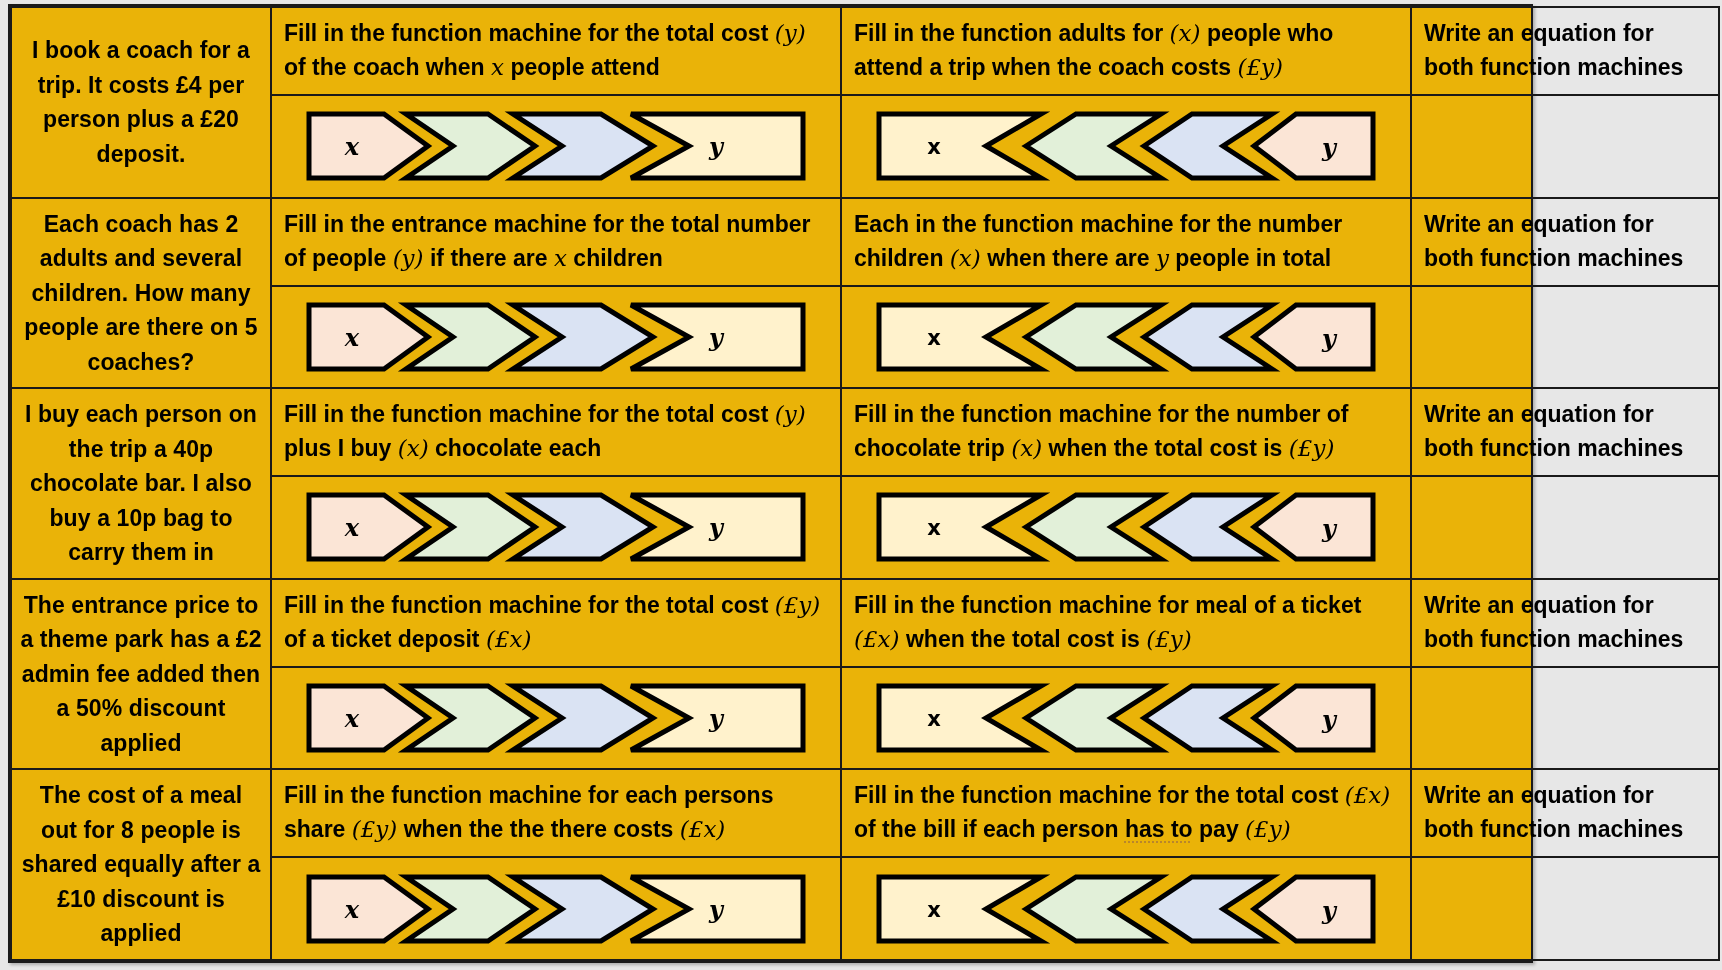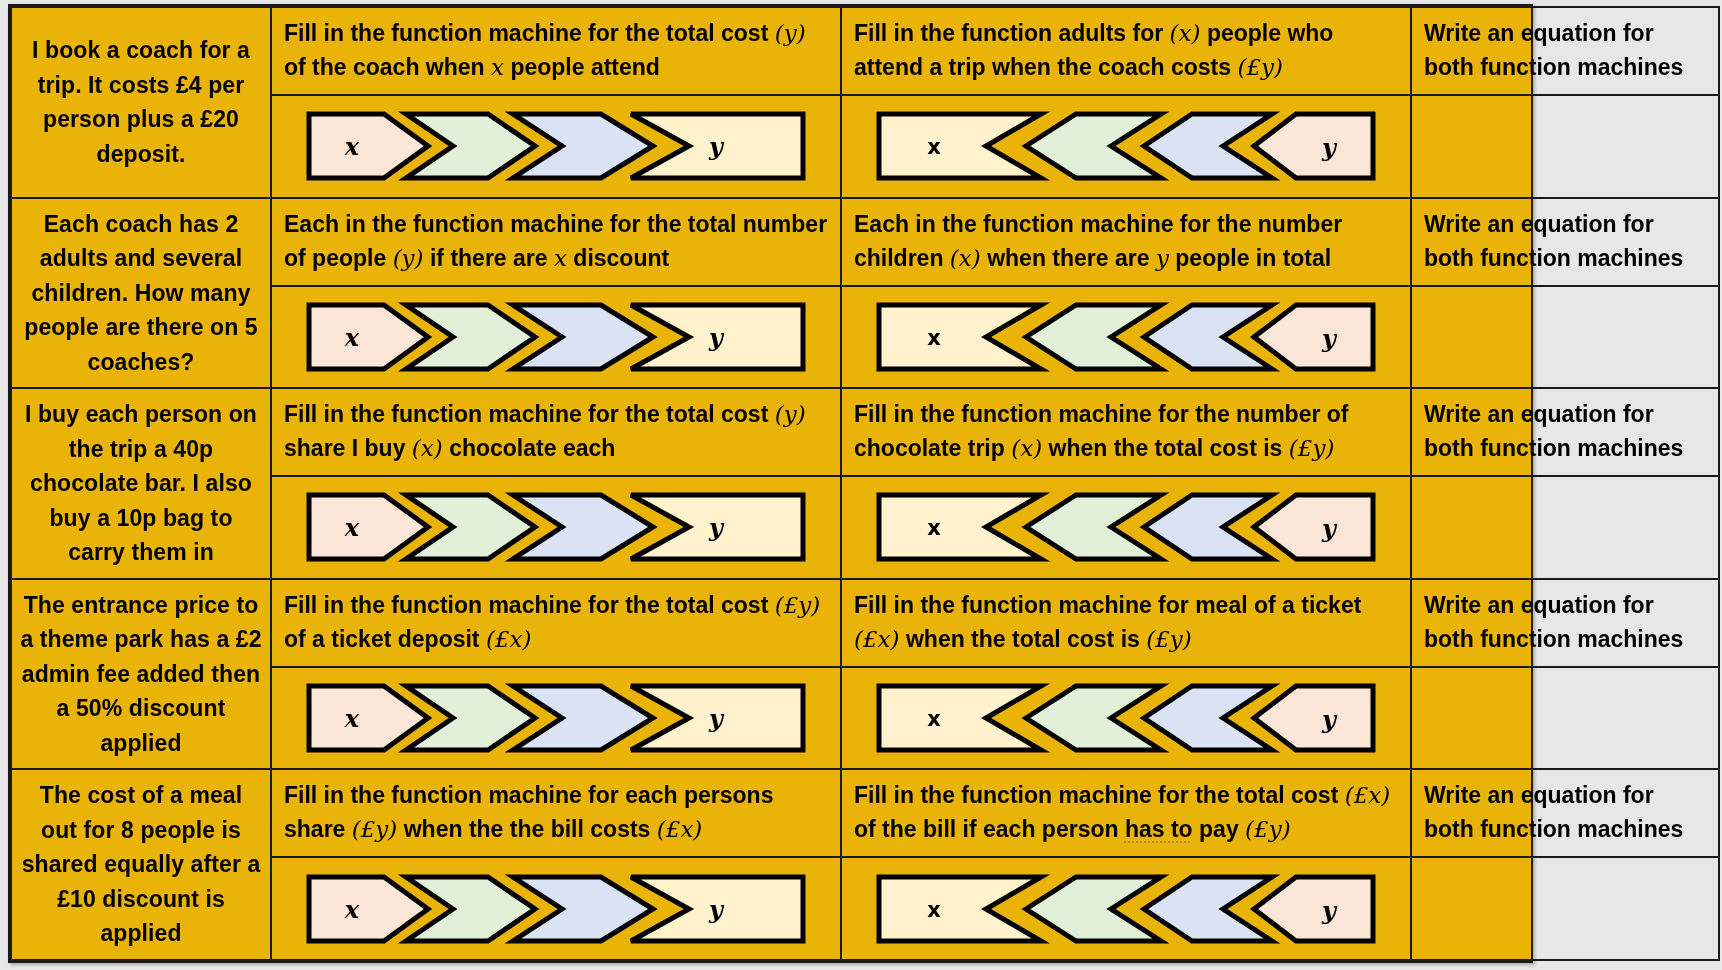--- a/index.html
+++ b/index.html
@@ -133,21 +133,21 @@
       </svg>
     </td>
     <td class="machine-cell"></td>
   </tr>
 
   <tr>
     <td class="scenario" rowspan="2">
       <span>Each coach has 2 adults and several children. How many people are there on 5 coaches?</span>
     </td>
     <td class="prompt">
-      <span><span>Each in the function machine for the total number of people </span><span class="mvar">(y)</span><span> if there are </span><span class="mvar">x</span><span> discount</span></span>
+      <span><span>Fill in the entrance machine for the total number of people </span><span class="mvar">(y)</span><span> if there are </span><span class="mvar">x</span><span> children</span></span>
     </td>
     <td class="prompt">
       <span><span>Each in the function machine for the number children </span><span class="mvar">(x)</span><span> when there are </span><span class="grammar"></span><span></span><span class="mvar">y</span><span> people in total</span></span>
     </td>
     <td class="prompt">
       <span>Write an equation for both function machines</span>
     </td>
   </tr>
   <tr>
     <td class="machine-cell">
@@ -171,21 +171,21 @@
       </svg>
     </td>
     <td class="machine-cell"></td>
   </tr>
 
   <tr>
     <td class="scenario" rowspan="2">
       <span>I buy each person on the trip a 40p chocolate bar. I also buy a 10p bag to carry them in</span>
     </td>
     <td class="prompt">
-      <span><span>Fill in the function machine for the total cost </span><span class="mvar">(y)</span><span> share I buy </span><span class="mvar">(x)</span><span> chocolate each</span></span>
+      <span><span>Fill in the function machine for the total cost </span><span class="mvar">(y)</span><span> plus I buy </span><span class="mvar">(x)</span><span> chocolate each</span></span>
     </td>
     <td class="prompt">
       <span><span>Fill in the function machine for the number of chocolate trip </span><span class="mvar">(x)</span><span> when the total cost is </span><span class="grammar"></span><span></span><span class="mvar">(£y)</span><span></span></span>
     </td>
     <td class="prompt">
       <span>Write an equation for both function machines</span>
     </td>
   </tr>
   <tr>
     <td class="machine-cell">
@@ -247,21 +247,21 @@
       </svg>
     </td>
     <td class="machine-cell"></td>
   </tr>
 
   <tr>
     <td class="scenario" rowspan="2">
       <span>The cost of a meal out for 8 people is shared equally after a £10 discount is applied</span>
     </td>
     <td class="prompt">
-      <span><span>Fill in the function machine for each persons share </span><span class="mvar">(£y)</span><span> when the the bill costs </span><span class="mvar">(£x)</span><span></span></span>
+      <span><span>Fill in the function machine for each persons share </span><span class="mvar">(£y)</span><span> when the the there costs </span><span class="mvar">(£x)</span><span></span></span>
     </td>
     <td class="prompt">
       <span><span>Fill in the function machine for the total cost </span><span class="mvar">(£x)</span><span> of the bill if each person </span><span class="grammar">has to</span><span> pay </span><span class="mvar">(£y)</span><span></span></span>
     </td>
     <td class="prompt">
       <span>Write an equation for both function machines</span>
     </td>
   </tr>
   <tr>
     <td class="machine-cell">

